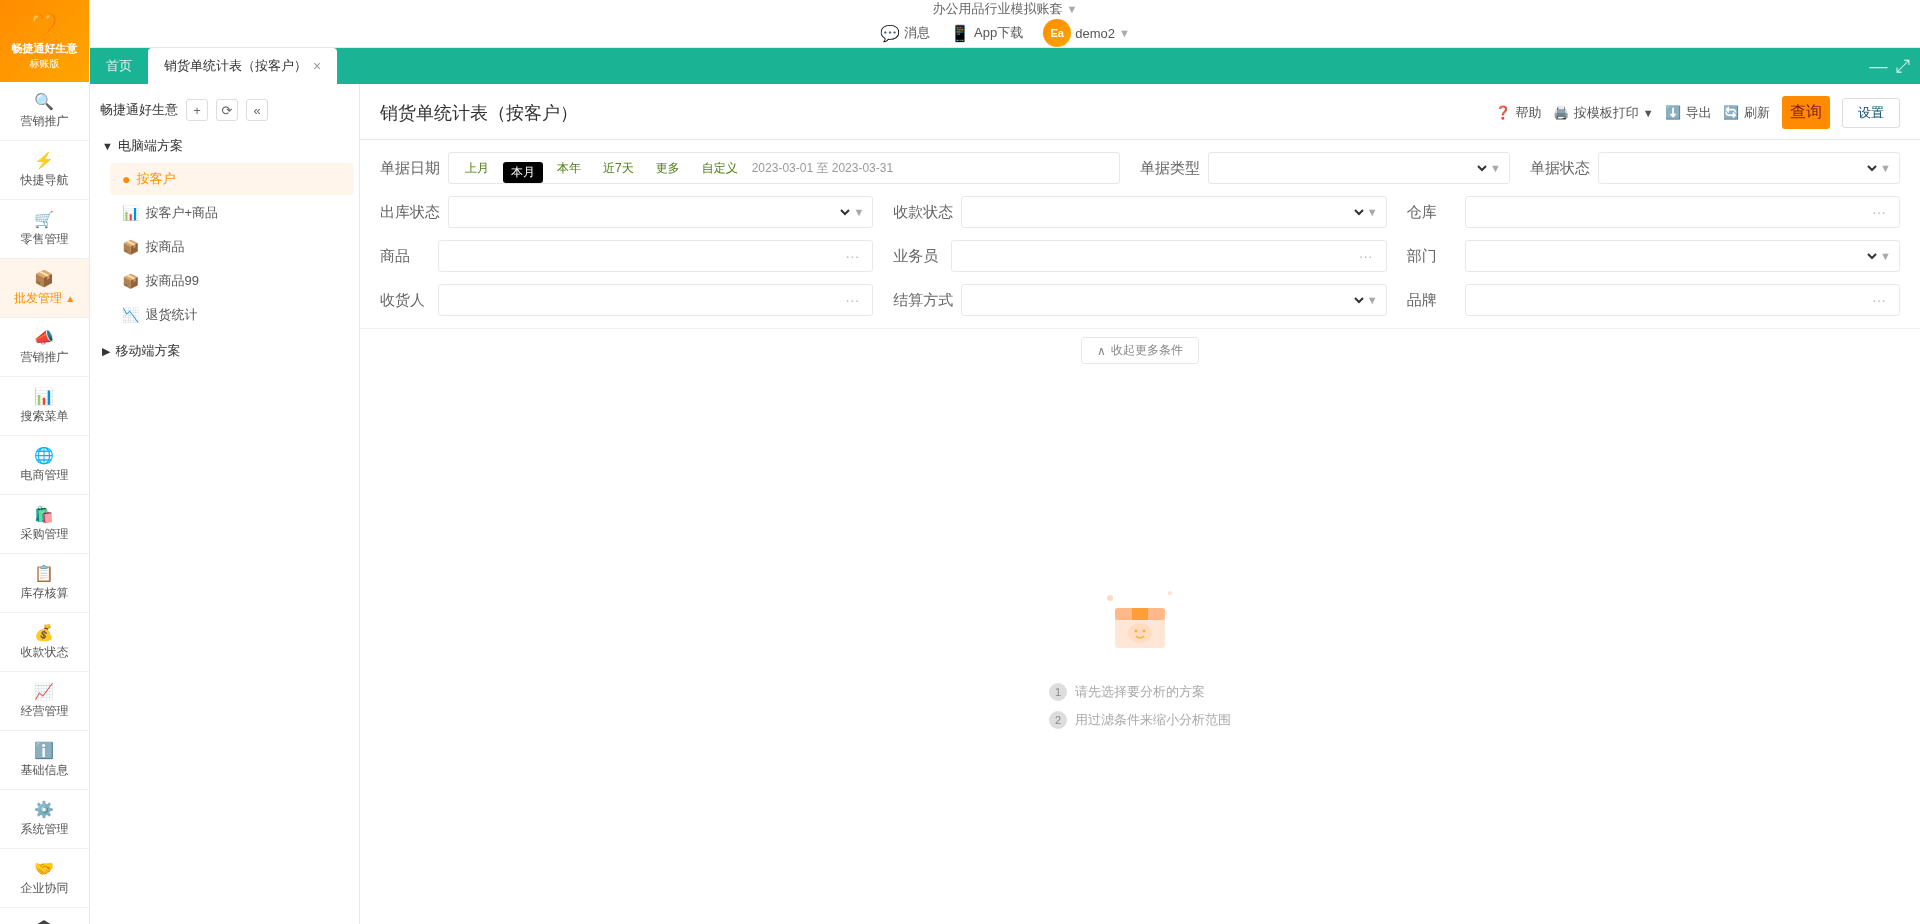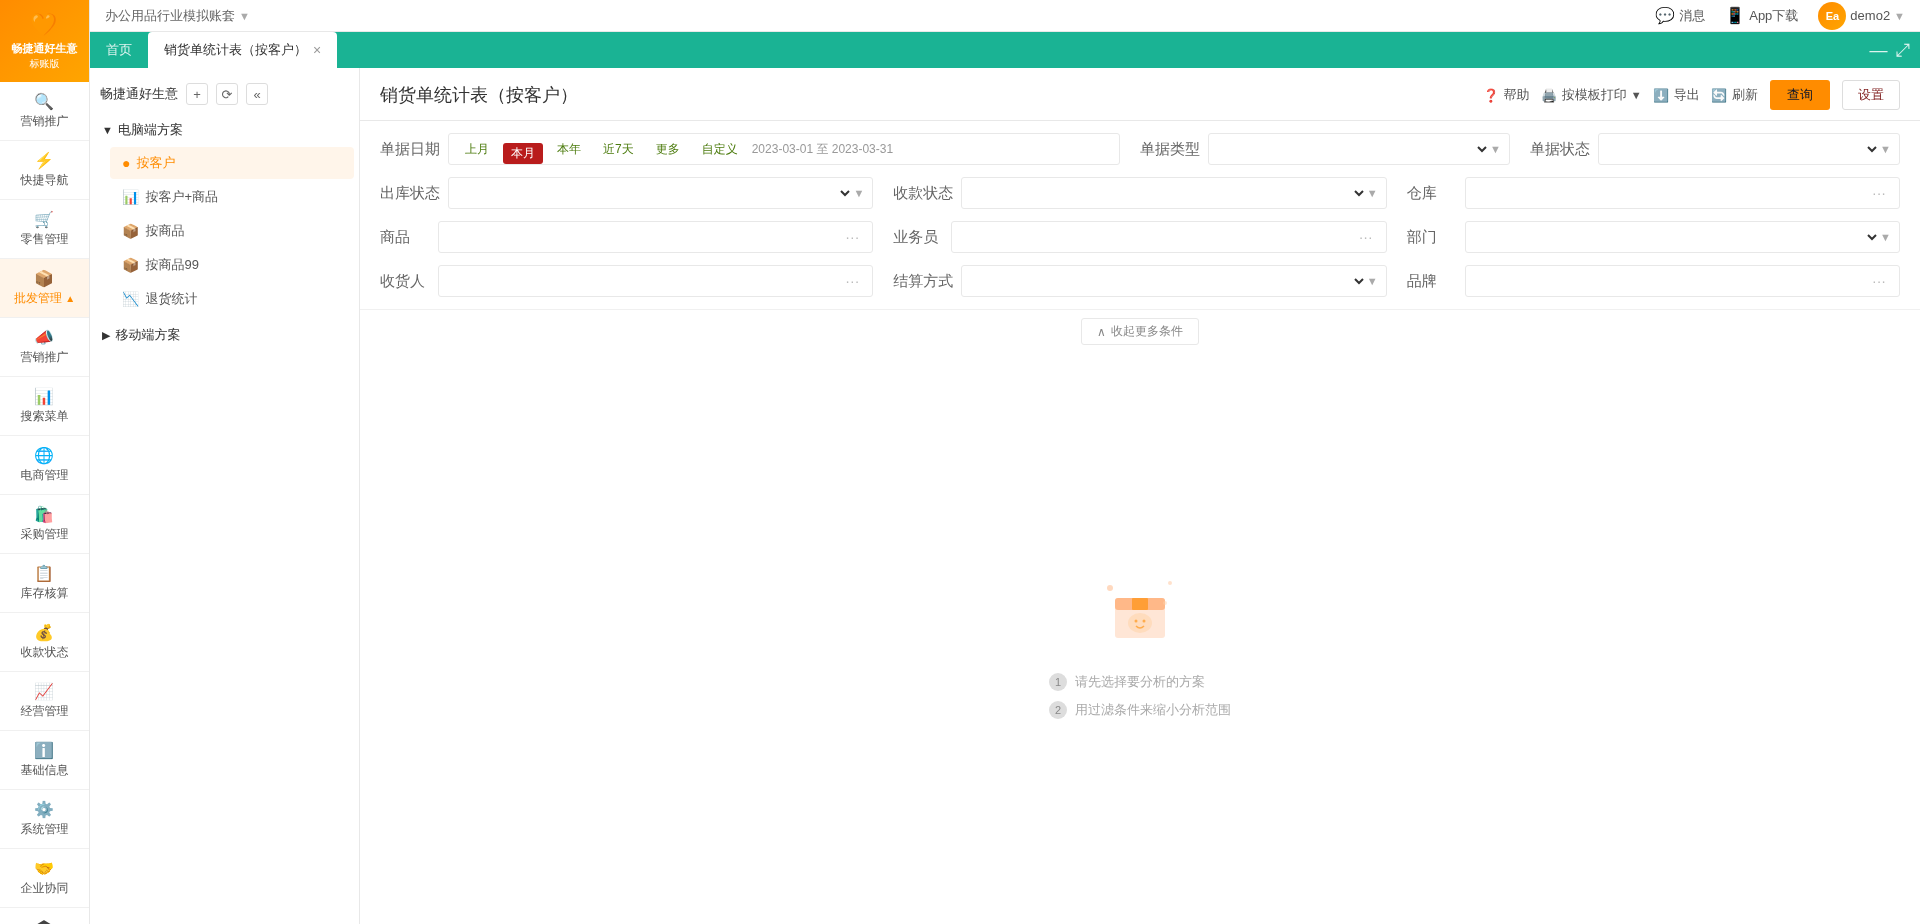--- a/index.html
+++ b/index.html
@@ -45,28 +45,29 @@
     
     .main-area {
       flex: 1;
       display: flex;
       flex-direction: column;
       overflow: hidden;
     }
 
     
     .top-header {
-      height: 32px;
+      height: 48px;
       background: #fff;
       display: flex;
       align-items: center;
       justify-content: space-between;
       padding: 0 15px;
       border-bottom: 1px solid #e8e8e8;
       flex-shrink: 0;
+      flex-direction: column;
     }
     .header-left {
       display: flex;
       align-items: center;
       gap: 8px;
       color: #666;
       font-size: 13px;
     }
     .header-dropdown {
       display: flex;
@@ -238,30 +239,30 @@
     .title-action-btn {
       display: flex;
       align-items: center;
       gap: 4px;
       color: #555;
       font-size: 13px;
       cursor: pointer;
     }
     .btn-query {
       background: #ff8c00;
-      color: #0f172a;
+      color: #7f1d1d;
       border: none;
-      padding: 6px 17px;
+      padding: 6px 8px;
       border-radius: 3px;
       cursor: pointer;
-      font-size: 13px;
+      font-size: 16px;
     }
     .btn-settings {
       background: #fff;
-      color: #7f1d1d;
+      color: #0c4a6e;
       border: 1px solid #ddd;
       padding: 5px 15px;
       border-radius: 3px;
       cursor: pointer;
       font-size: 13px;
     }
 
     
     .filter-area {
       background: #fff;
@@ -327,21 +328,21 @@
       background: #fff;
     }
     .date-btn {
       padding: 2px 8px;
       border-radius: 3px;
       cursor: pointer;
       font-size: 12px;
       color: #4d7c0f;
     }
     .date-btn.active {
-      background: #b91c1c;
+      background: #000000;
       color: #fff;
       border-radius: 3px;
       margin-top: 8px;
     }
     .date-range {
       color: #999;
       font-size: 12px;
     }
     .filter-dots {
       color: #bbb;

